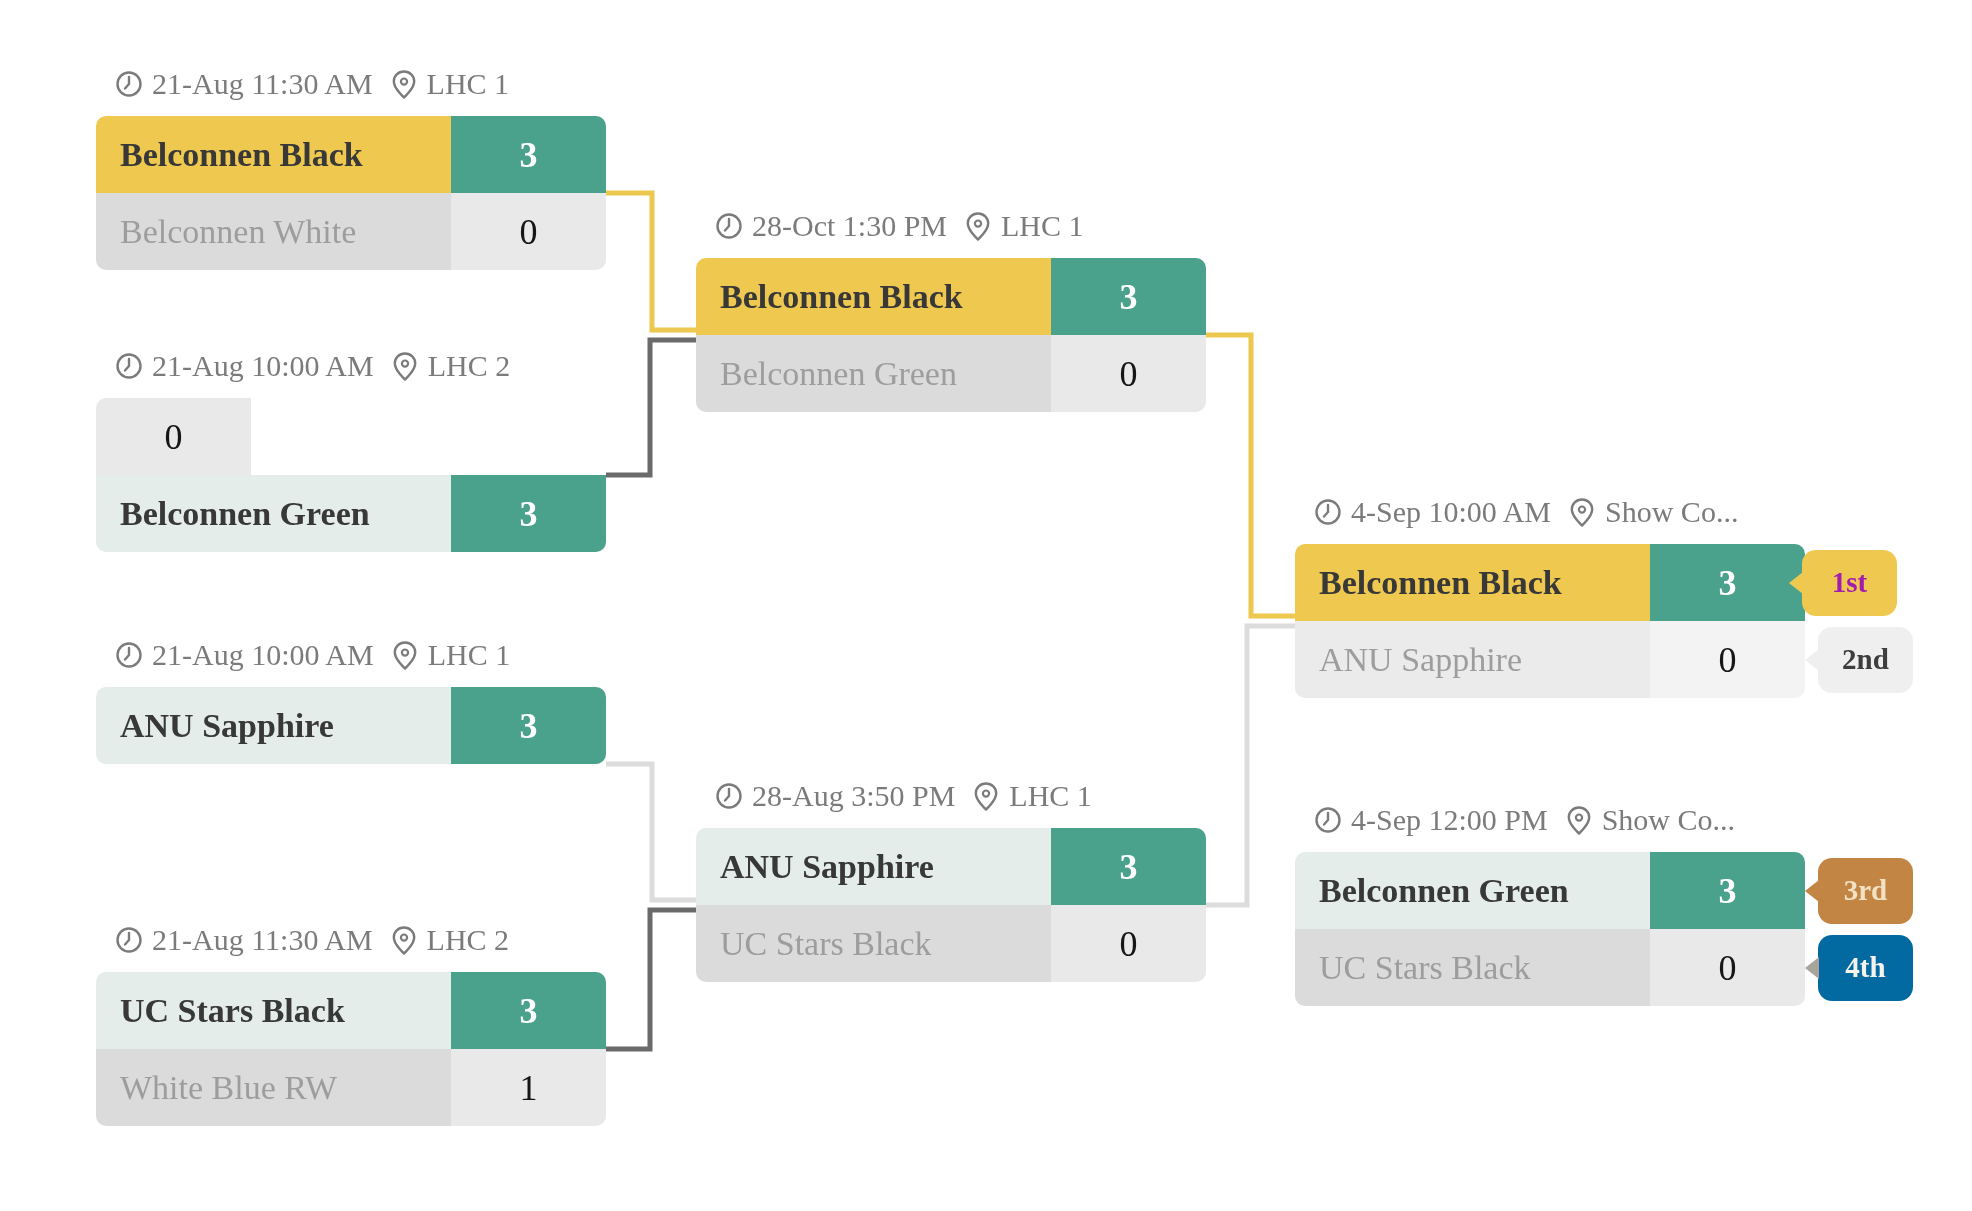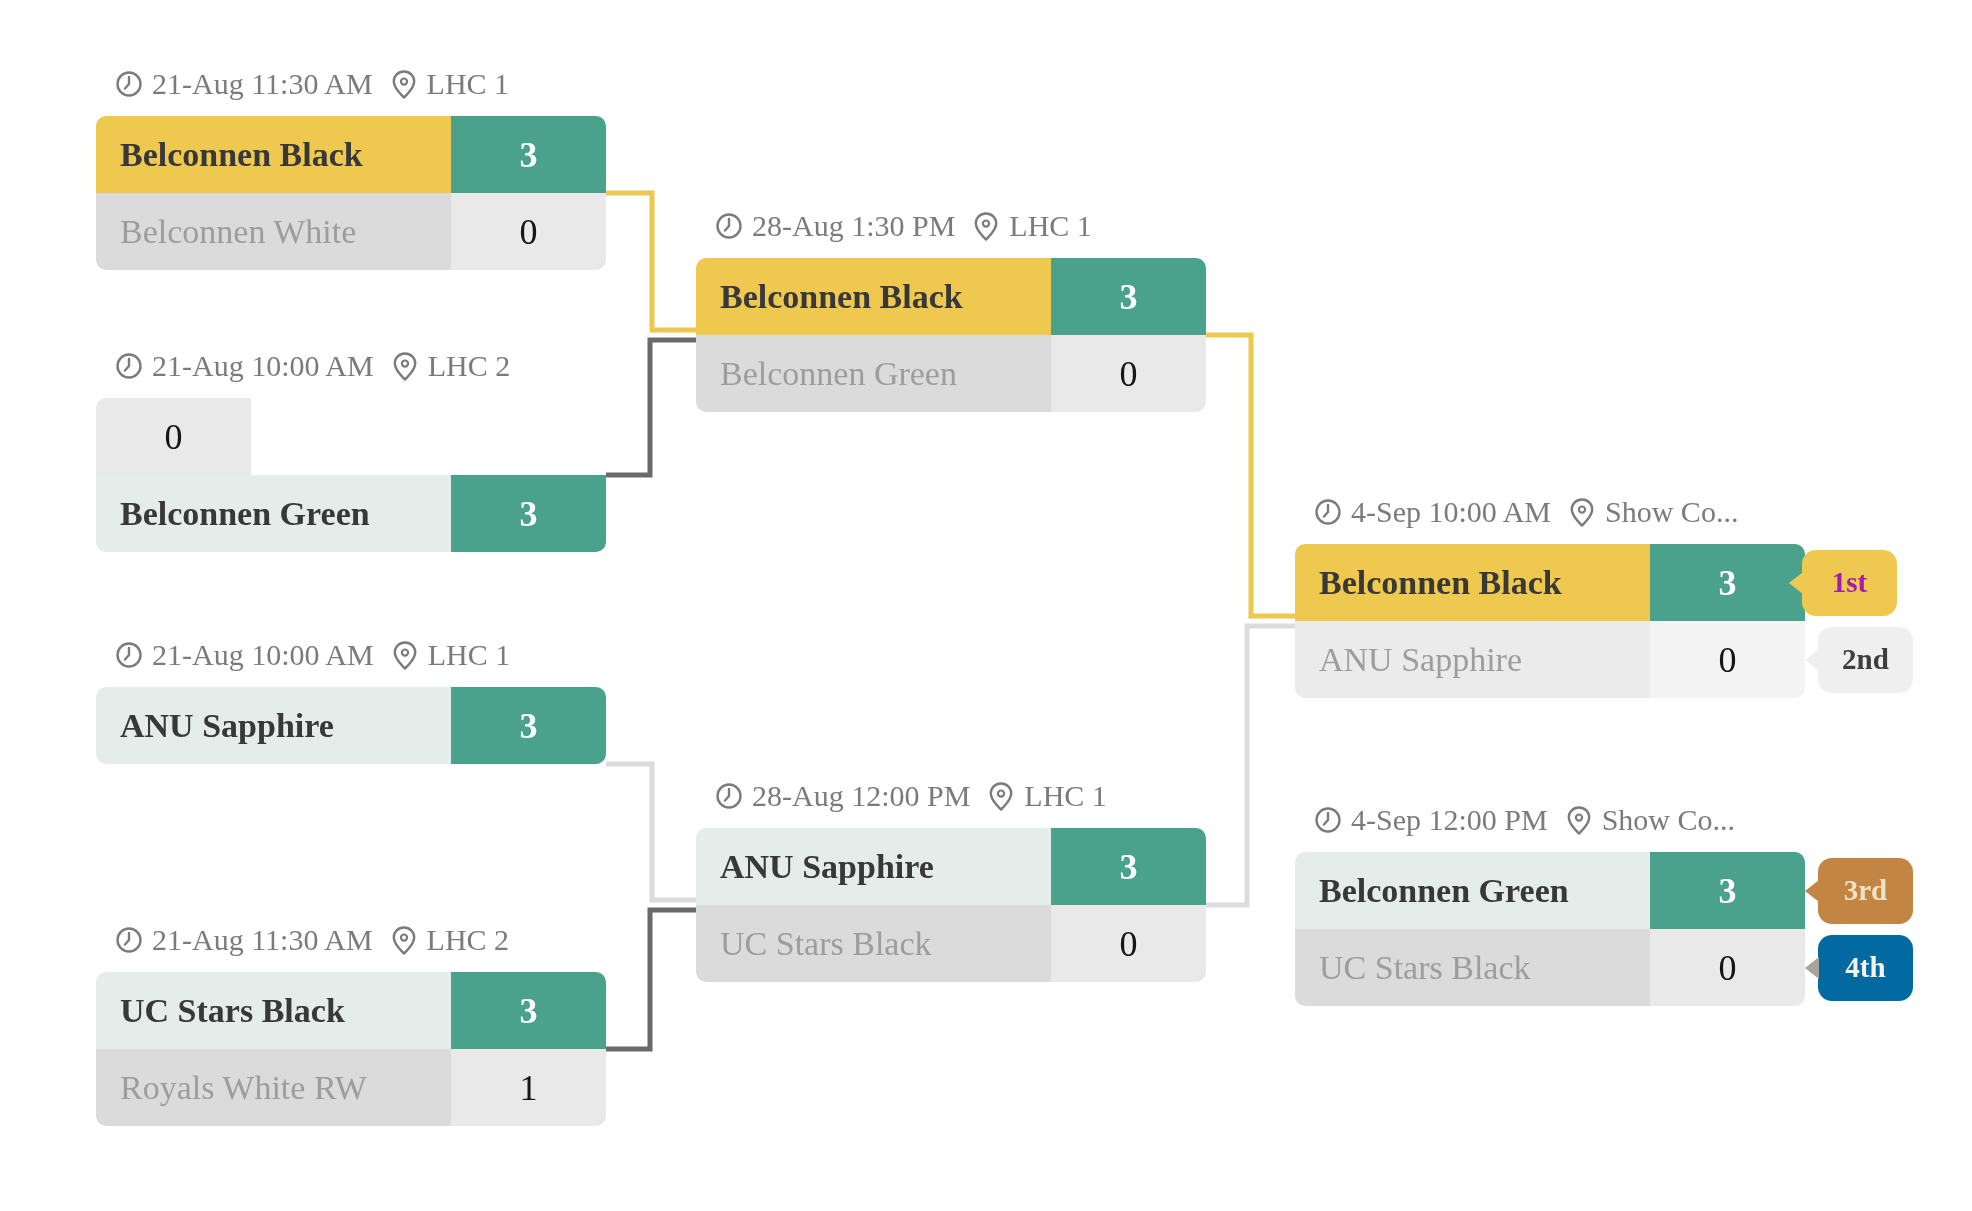--- a/index.html
+++ b/index.html
@@ -146,32 +146,32 @@
           <circle cx="15" cy="12.6" r="3.1" fill="none" stroke="#7B7B7B" stroke-width="2.2"></circle>
         </svg>
         <span class="sch-txt">LHC 2</span>
       </div>
       <div class="box">
         <div class="trow">
           <div class="tname w600" style="background: rgb(228, 237, 233); color: rgb(56, 56, 56);">UC Stars Black</div>
           <div class="tscore w600" style="background: rgb(75, 162, 140); color: rgb(255, 255, 255);">3</div>
         </div>
         <div class="trow">
-          <div class="tname " style="background: rgb(219, 219, 219); color: rgb(157, 157, 157);">Royals White RW</div>
+          <div class="tname " style="background: rgb(219, 219, 219); color: rgb(157, 157, 157);">White Blue RW</div>
           <div class="tscore w500" style="background: rgb(233, 233, 233); color: rgb(22, 22, 22);">1</div>
         </div>
       </div>
     </div>
     <div class="match" style="left: 696px; top: 206px;">
       <div class="sched" style="color: rgb(123, 123, 123);">
         <svg width="30" height="30" viewBox="0 0 30 30">
           <circle cx="15" cy="15" r="11.5" fill="none" stroke="#7B7B7B" stroke-width="2.4"></circle>
           <path d="M15 15 L15 8 M15 15 L11 19.5" fill="none" stroke="#7B7B7B" stroke-width="2.4" stroke-linecap="round"></path>
         </svg>
-        <span class="sch-txt">28-Aug 1:30 PM</span>
+        <span class="sch-txt">28-Oct 1:30 PM</span>
         <svg width="30" height="30" viewBox="0 0 30 30" class="pin-wrap">
           <path d="M15 2.5 C9.2 2.5 4.8 7 4.8 12.3 C4.8 19.5 15 28.5 15 28.5 C15 28.5 25.2 19.5 25.2 12.3 C25.2 7 20.8 2.5 15 2.5 Z" fill="none" stroke="#7B7B7B" stroke-width="2.4" stroke-linejoin="round"></path>
           <circle cx="15" cy="12.6" r="3.1" fill="none" stroke="#7B7B7B" stroke-width="2.2"></circle>
         </svg>
         <span class="sch-txt">LHC 1</span>
       </div>
       <div class="box">
         <div class="trow">
           <div class="tname w600" style="background: rgb(239, 201, 79); color: rgb(56, 56, 56);">Belconnen Black</div>
           <div class="tscore w600" style="background: rgb(75, 162, 140); color: rgb(255, 255, 255);">3</div>
@@ -181,21 +181,21 @@
           <div class="tscore w500" style="background: rgb(233, 233, 233); color: rgb(22, 22, 22);">0</div>
         </div>
       </div>
     </div>
     <div class="match" style="left: 696px; top: 776px;">
       <div class="sched" style="color: rgb(123, 123, 123);">
         <svg width="30" height="30" viewBox="0 0 30 30">
           <circle cx="15" cy="15" r="11.5" fill="none" stroke="#7B7B7B" stroke-width="2.4"></circle>
           <path d="M15 15 L15 8 M15 15 L11 19.5" fill="none" stroke="#7B7B7B" stroke-width="2.4" stroke-linecap="round"></path>
         </svg>
-        <span class="sch-txt">28-Aug 12:00 PM</span>
+        <span class="sch-txt">28-Aug 3:50 PM</span>
         <svg width="30" height="30" viewBox="0 0 30 30" class="pin-wrap">
           <path d="M15 2.5 C9.2 2.5 4.8 7 4.8 12.3 C4.8 19.5 15 28.5 15 28.5 C15 28.5 25.2 19.5 25.2 12.3 C25.2 7 20.8 2.5 15 2.5 Z" fill="none" stroke="#7B7B7B" stroke-width="2.4" stroke-linejoin="round"></path>
           <circle cx="15" cy="12.6" r="3.1" fill="none" stroke="#7B7B7B" stroke-width="2.2"></circle>
         </svg>
         <span class="sch-txt">LHC 1</span>
       </div>
       <div class="box">
         <div class="trow">
           <div class="tname w600" style="background: rgb(228, 237, 233); color: rgb(56, 56, 56);">ANU Sapphire</div>
           <div class="tscore w600" style="background: rgb(75, 162, 140); color: rgb(255, 255, 255);">3</div>

